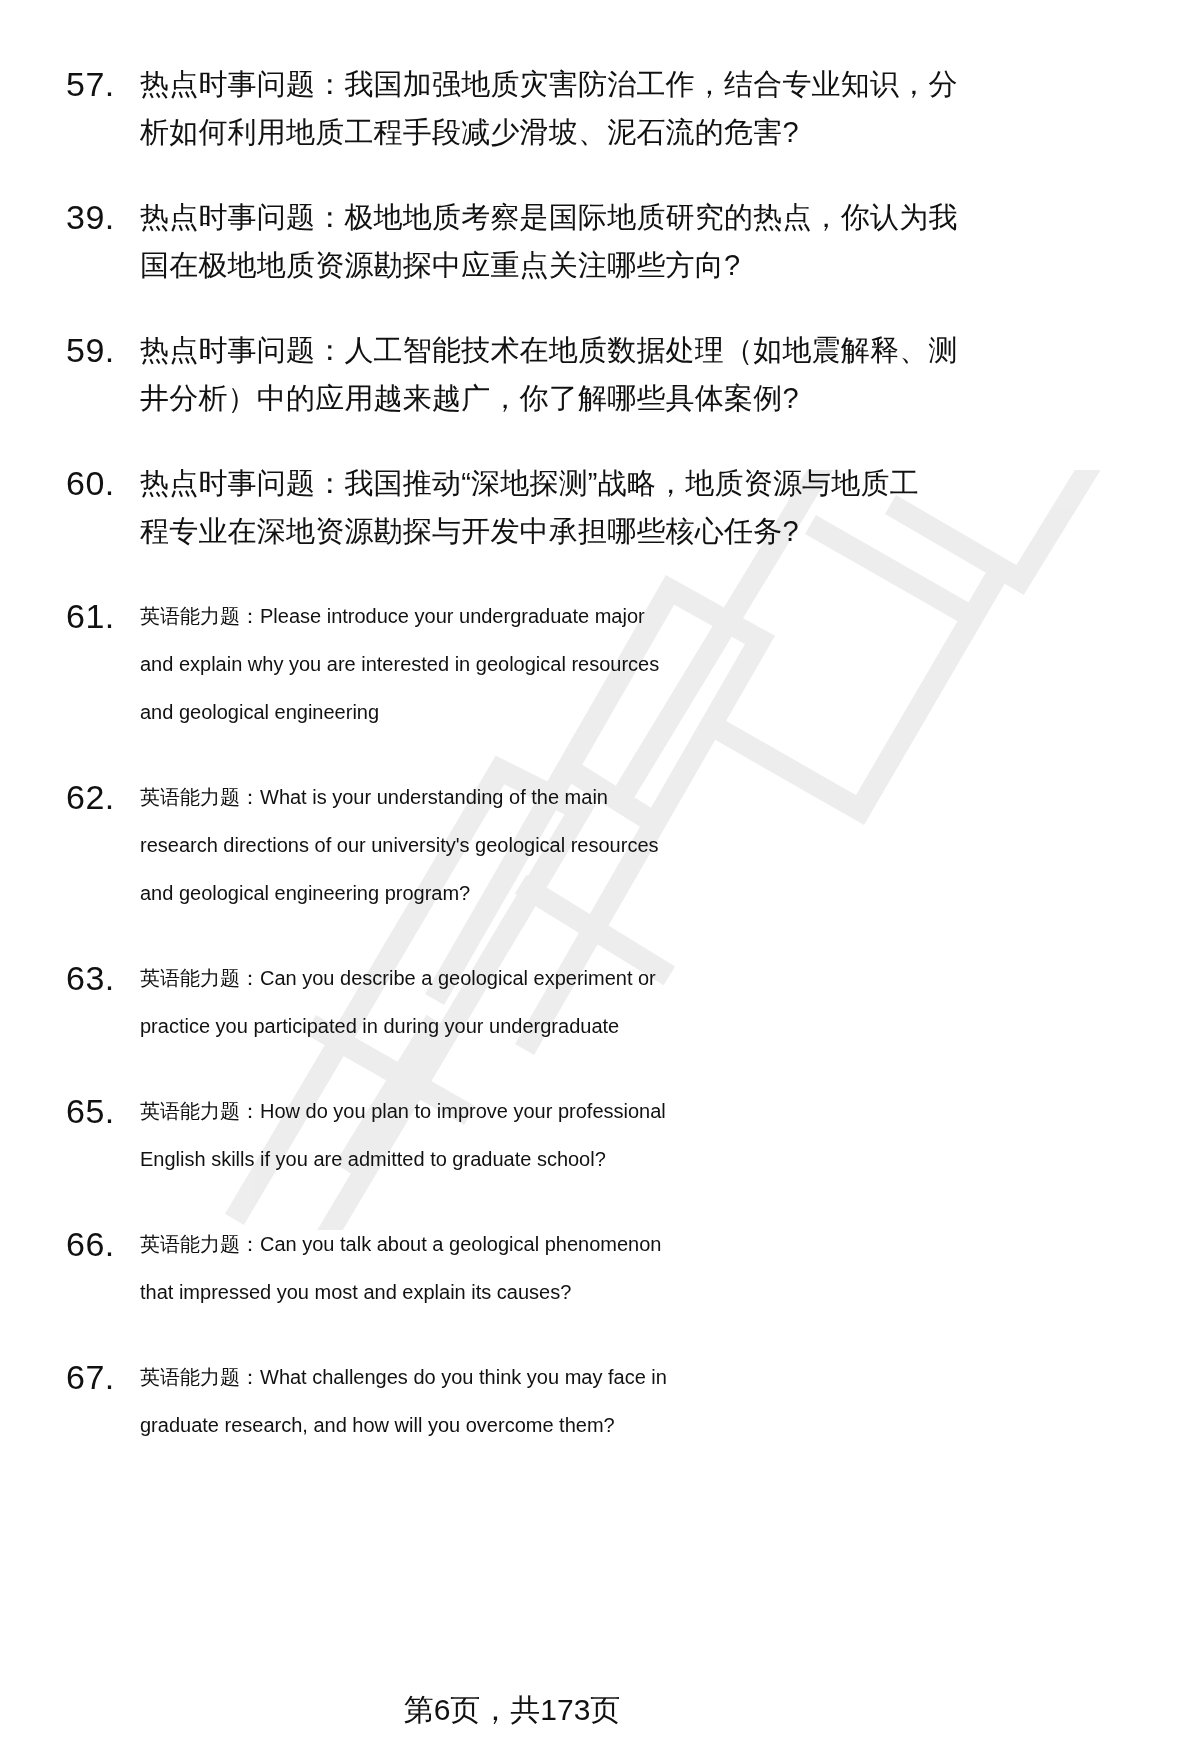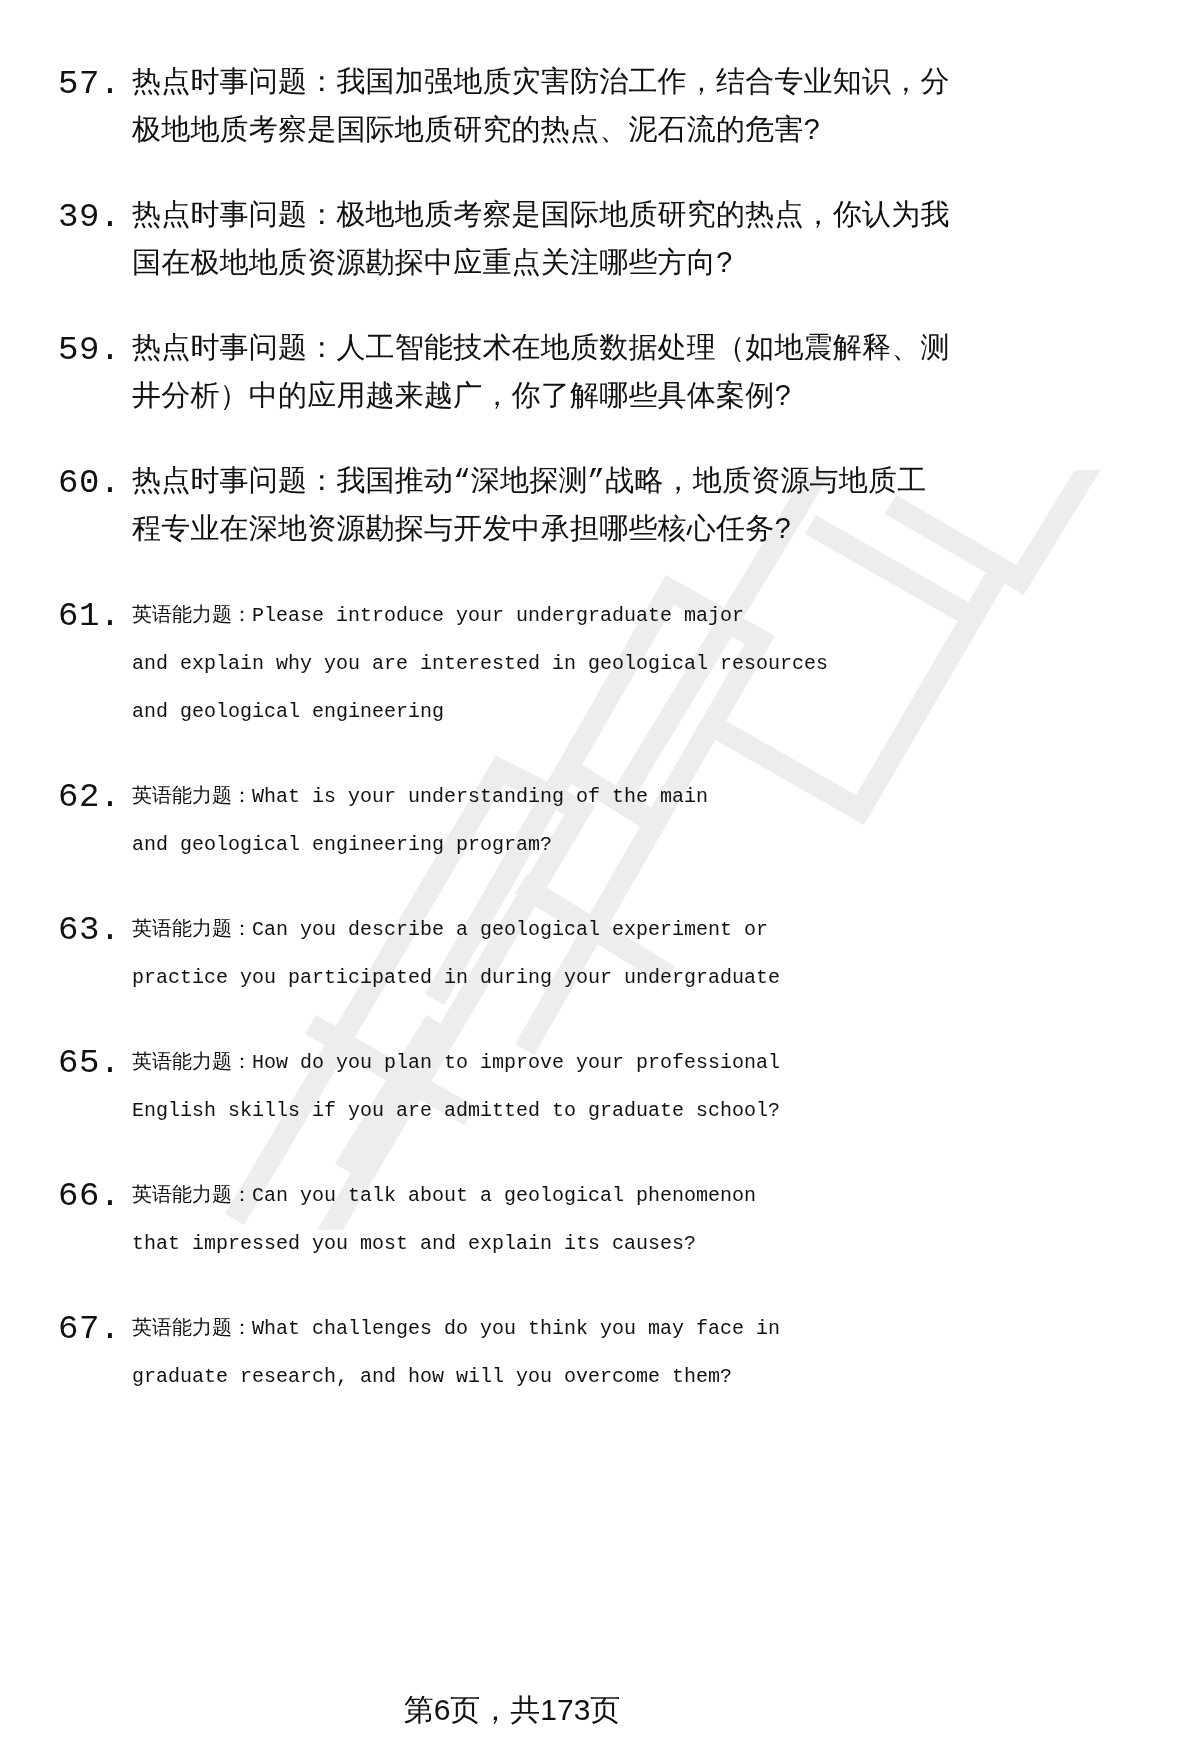--- a/index.html
+++ b/index.html
@@ -4,21 +4,21 @@
 <style>
   html, body { margin: 0; padding: 0; }
   body {
     width: 1200px; height: 1755px; background: #ffffff; position: relative; overflow: hidden;
     font-family: "Liberation Sans", "DejaVu Sans", sans-serif; color: #111111;
   }
   .watermark {
     position: absolute; left: 200px; top: 470px; width: 900px; height: 760px;
     pointer-events: none; z-index: 0;
   }
-  .page { position: absolute; left: 4px; top: 60px; width: 1116px; z-index: 1; font-family: Liberation Mono, monospace; }
+  .page { position: absolute; left: 12px; top: 60px; width: 1116px; z-index: 1; }
   .item { position: relative; margin: 0 0 37px 0; }
   .num {
     position: absolute; left: 54px; top: 0; font-size: 34px; line-height: 48px;
     letter-spacing: 0.5px;
   }
   .text { margin-left: 128px; width: 1030px; }
   .line {
     display: block; font-size: 29px; line-height: 48px; white-space: nowrap;
     letter-spacing: 0.2px;
   }
@@ -44,21 +44,21 @@
     <path d="M150 690 L230 560"></path>
     <path d="M370 300 L450 350"></path>
   </g>
 </svg>
 
 <main class="page">
   <div class="item">
     <span class="num">57.</span>
     <div class="text">
       <span class="line">热点时事问题：我国加强地质灾害防治工作，结合专业知识，分</span>
-      <span class="line">极地地质考察是国际地质研究的热点、泥石流的危害?</span>
+      <span class="line">析如何利用地质工程手段减少滑坡、泥石流的危害?</span>
     </div>
   </div>
 
   <div class="item">
     <span class="num">39.</span>
     <div class="text">
       <span class="line">热点时事问题：极地地质考察是国际地质研究的热点，你认为我</span>
       <span class="line">国在极地地质资源勘探中应重点关注哪些方向?</span>
     </div>
   </div>
@@ -85,20 +85,21 @@
       <span class="line en">英语能力题：Please introduce your undergraduate major</span>
       <span class="line en">and explain why you are interested in geological resources</span>
       <span class="line en">and geological engineering</span>
     </div>
   </div>
 
   <div class="item">
     <span class="num">62.</span>
     <div class="text">
       <span class="line en">英语能力题：What is your understanding of the main</span>
+      <span class="line en">research directions of our university's geological resources</span>
       <span class="line en">and geological engineering program?</span>
     </div>
   </div>
 
   <div class="item">
     <span class="num">63.</span>
     <div class="text">
       <span class="line en">英语能力题：Can you describe a geological experiment or</span>
       <span class="line en">practice you participated in during your undergraduate</span>
     </div>

